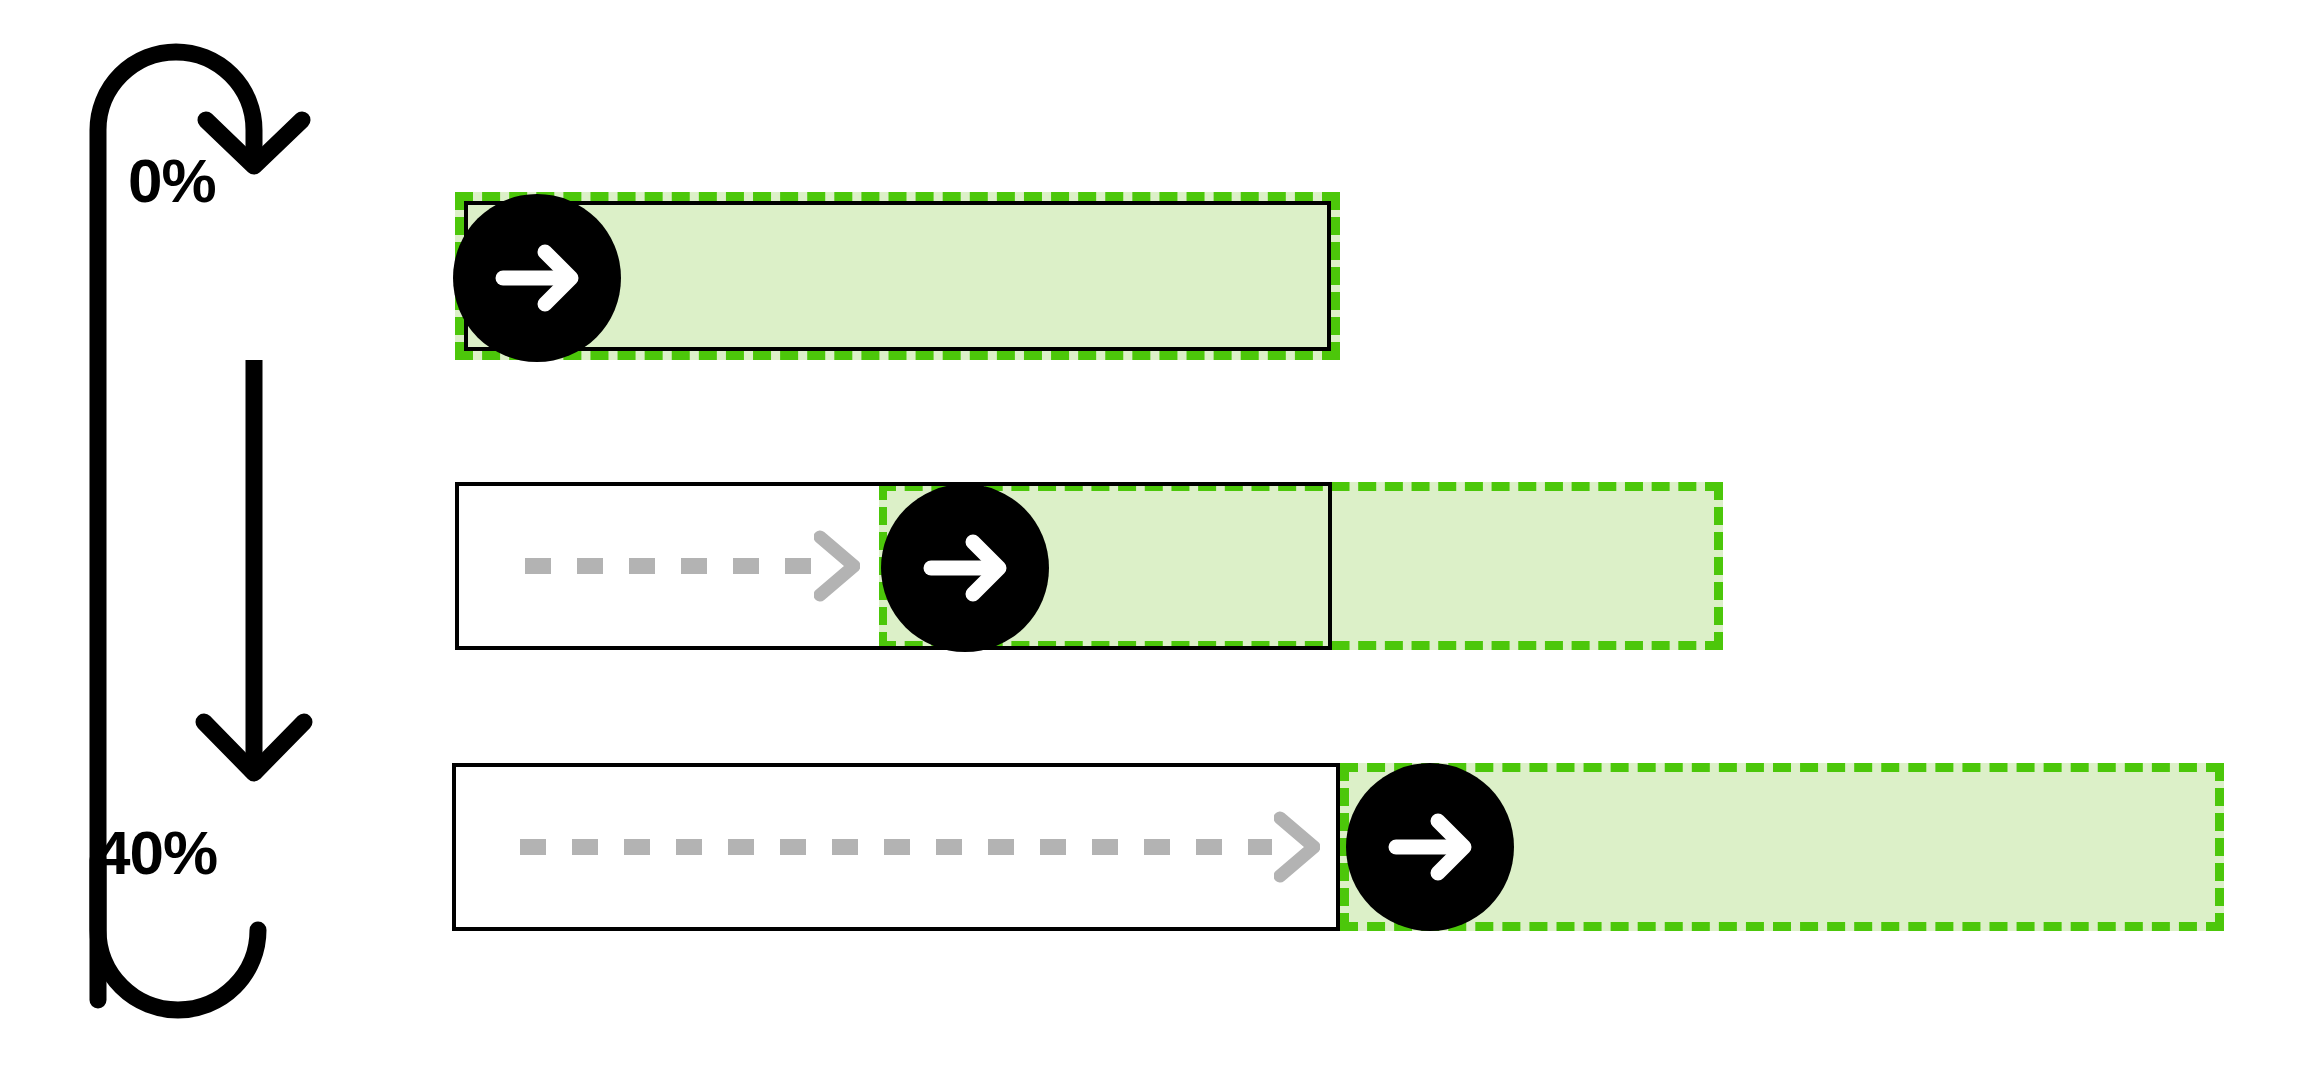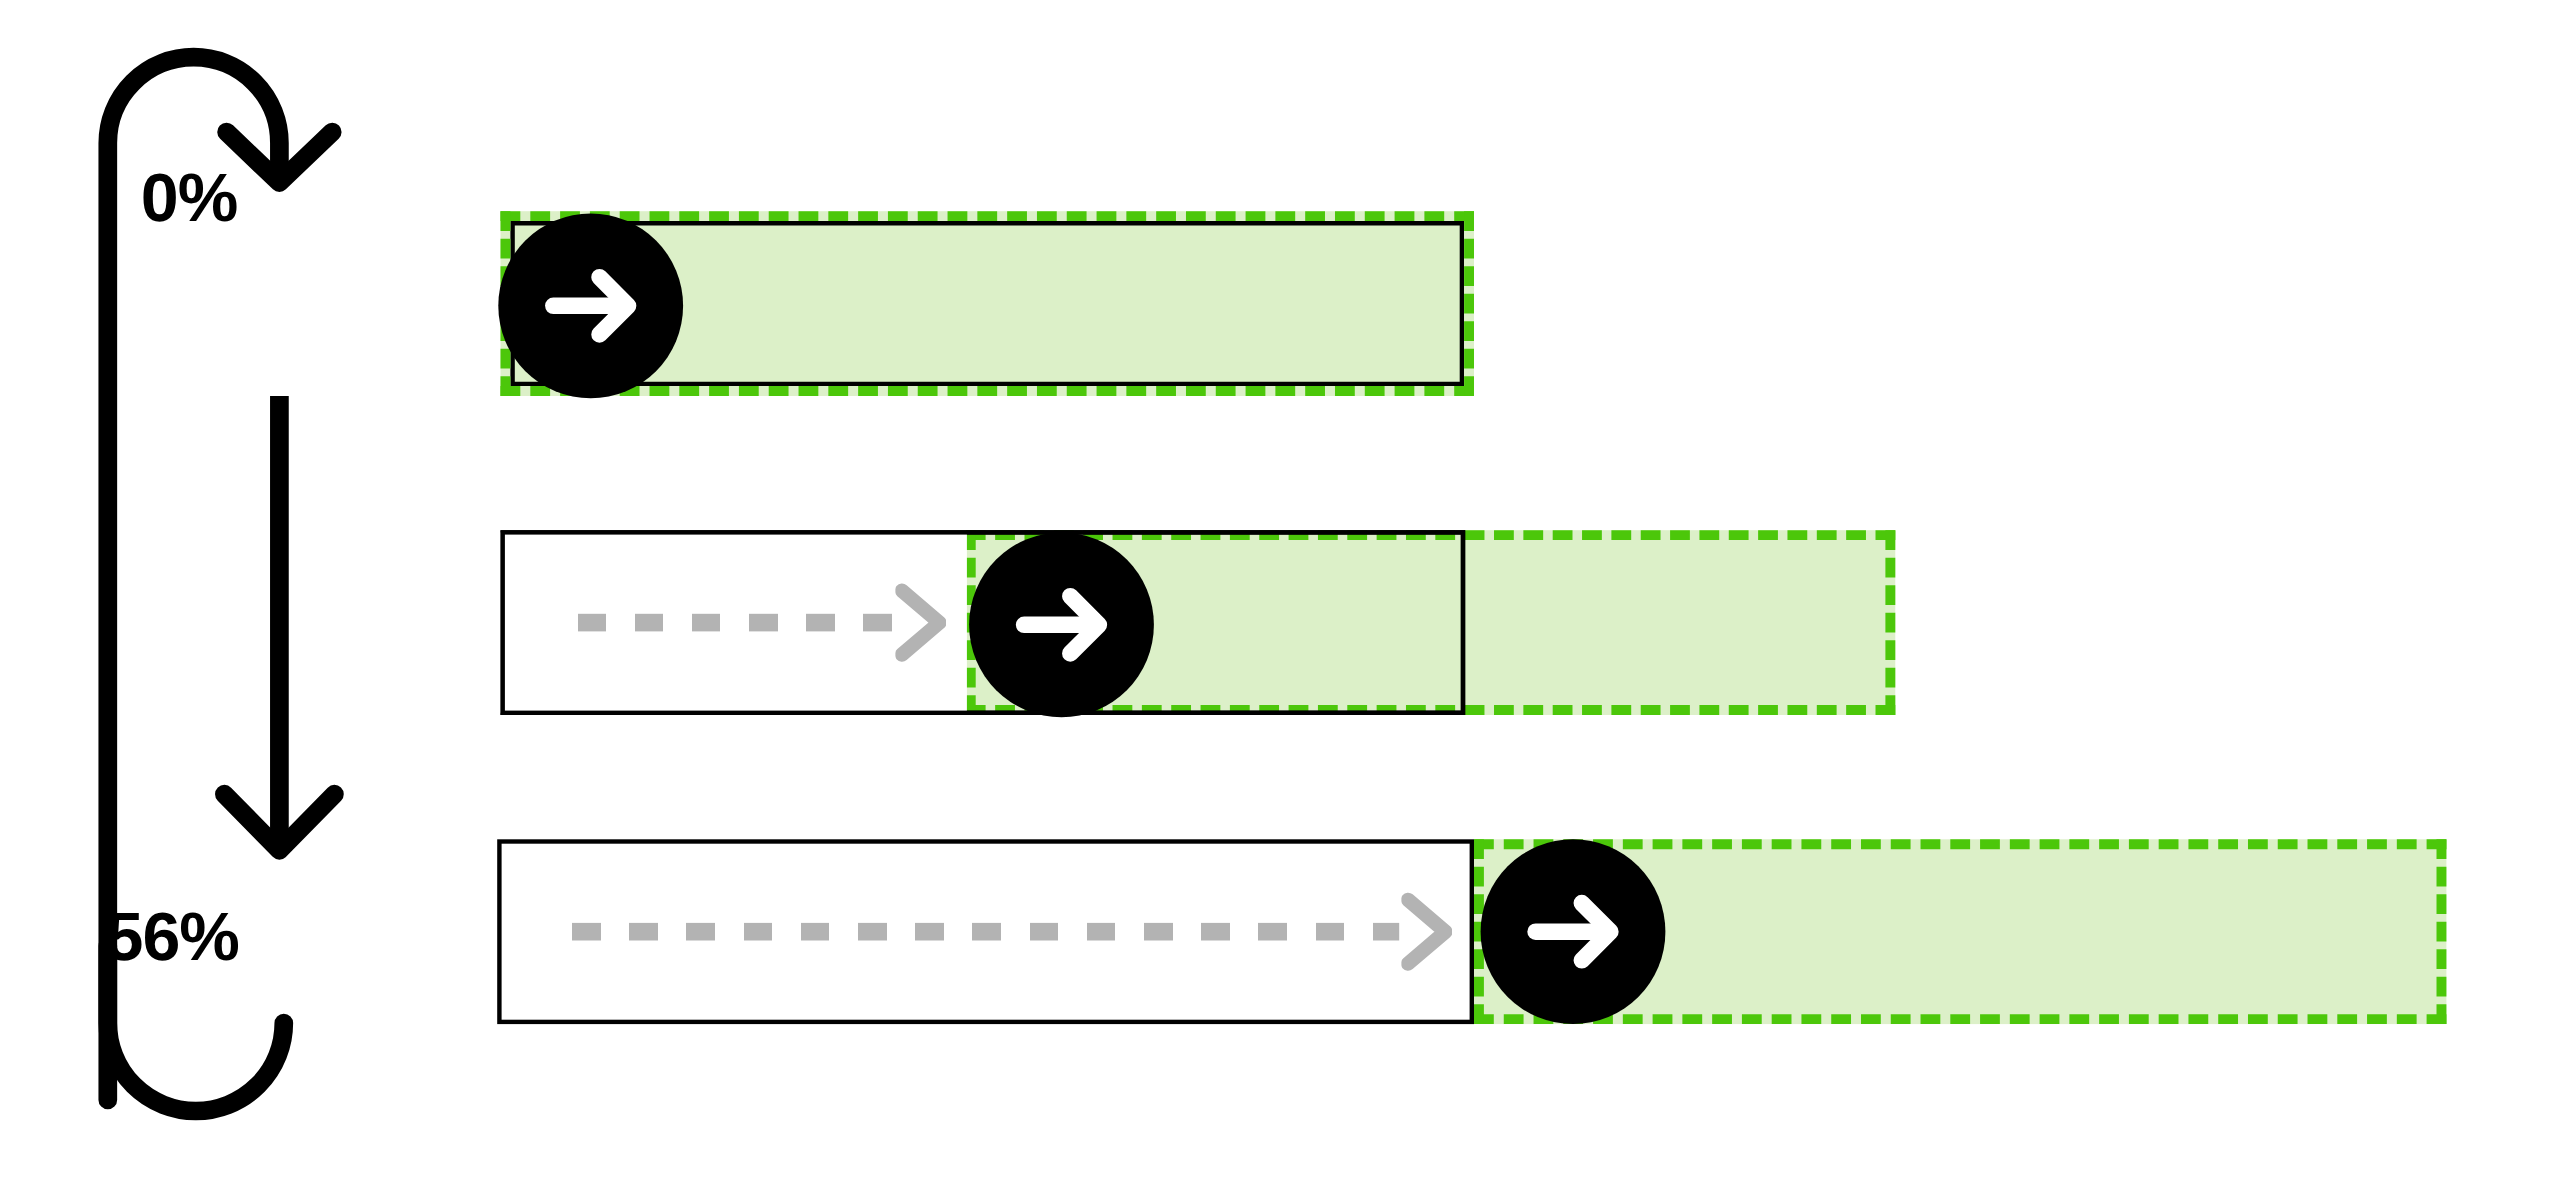--- a/index.html
+++ b/index.html
@@ -88,21 +88,21 @@
 
     <path d="M254 360 L254 770" fill="none" stroke="#000000" stroke-width="17" stroke-linecap="butt"></path>
 
     <path d="M204 722 L254 773 L304 722" fill="none" stroke="#000000" stroke-width="17" stroke-linecap="round" stroke-linejoin="round"></path>
 
     <path d="M98 860 L98 930 A80 80 0 0 0 258 930 L258 930" fill="none" stroke="#000000" stroke-width="17" stroke-linecap="round"></path>
   </svg>
 
   <div class="pct-label" id="label-0">0%</div>
 
-  <div class="pct-label" id="label-100">56%</div>
+  <div class="pct-label" id="label-100">40%</div>
 
   <div class="row">
     <div class="green-box with-outline" style="left:455px;top:192px;width:885px;height:168px;"></div>
 
     <div class="knob" style="left:453px;top:194px;">
       <svg width="168" height="168" viewBox="0 0 168 168">
         <g stroke="#ffffff" stroke-width="15" stroke-linecap="round" stroke-linejoin="round" fill="none">
           <line x1="50" y1="84" x2="116" y2="84"></line>
           <polyline points="92,58 118,84 92,110"></polyline>
         </g>

